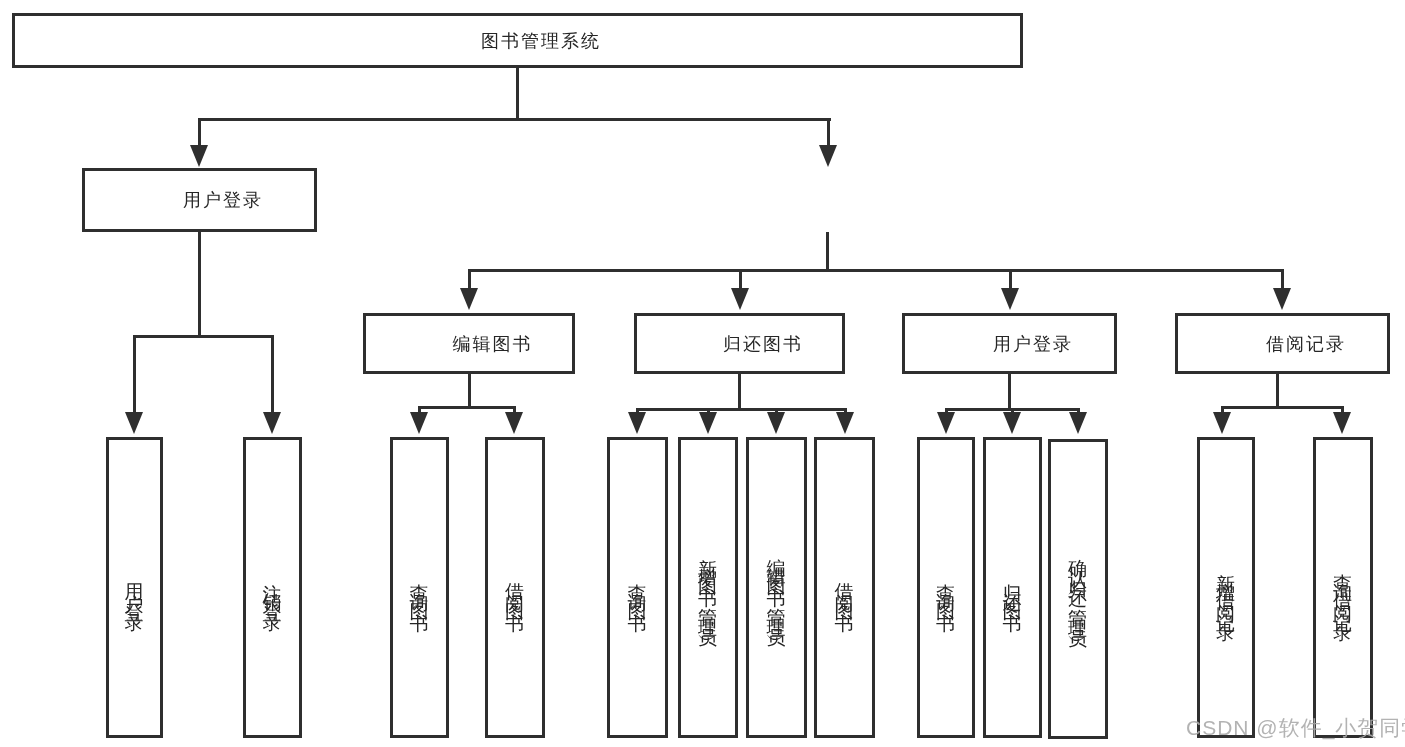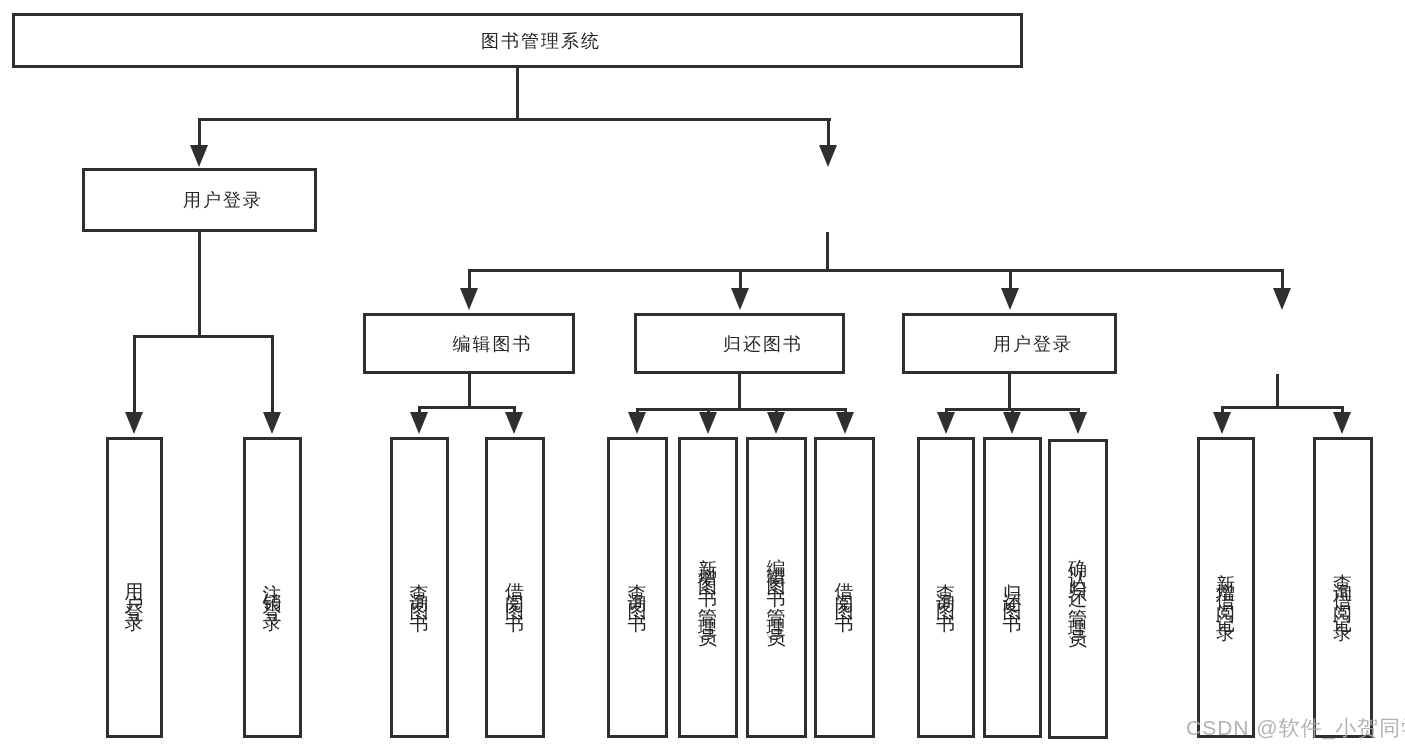--- a/index.html
+++ b/index.html
@@ -84,20 +84,23 @@
   </div>
 
   <div class="box" style="left:363px;top:313px;width:212px;height:61px">
     <span class="lbl">编辑图书</span>
   </div>
   <div class="box" style="left:634px;top:313px;width:211px;height:61px">
     <span class="lbl">归还图书</span>
   </div>
   <div class="box" style="left:902px;top:313px;width:215px;height:61px">
     <span class="lbl">用户登录</span>
+  </div>
+  <div class="box" style="left:1175px;top:313px;width:215px;height:61px">
+    <span class="lbl">借阅记录</span>
   </div>
 
   <div class="vbox" style="left:106px;top:437px;width:57px;height:301px">
     <span class="vlbl">用户登录</span>
   </div>
   <div class="vbox" style="left:243px;top:437px;width:59px;height:301px">
     <span class="vlbl">注销登录</span>
   </div>
 
   <div class="vbox" style="left:390px;top:437px;width:59px;height:301px">

